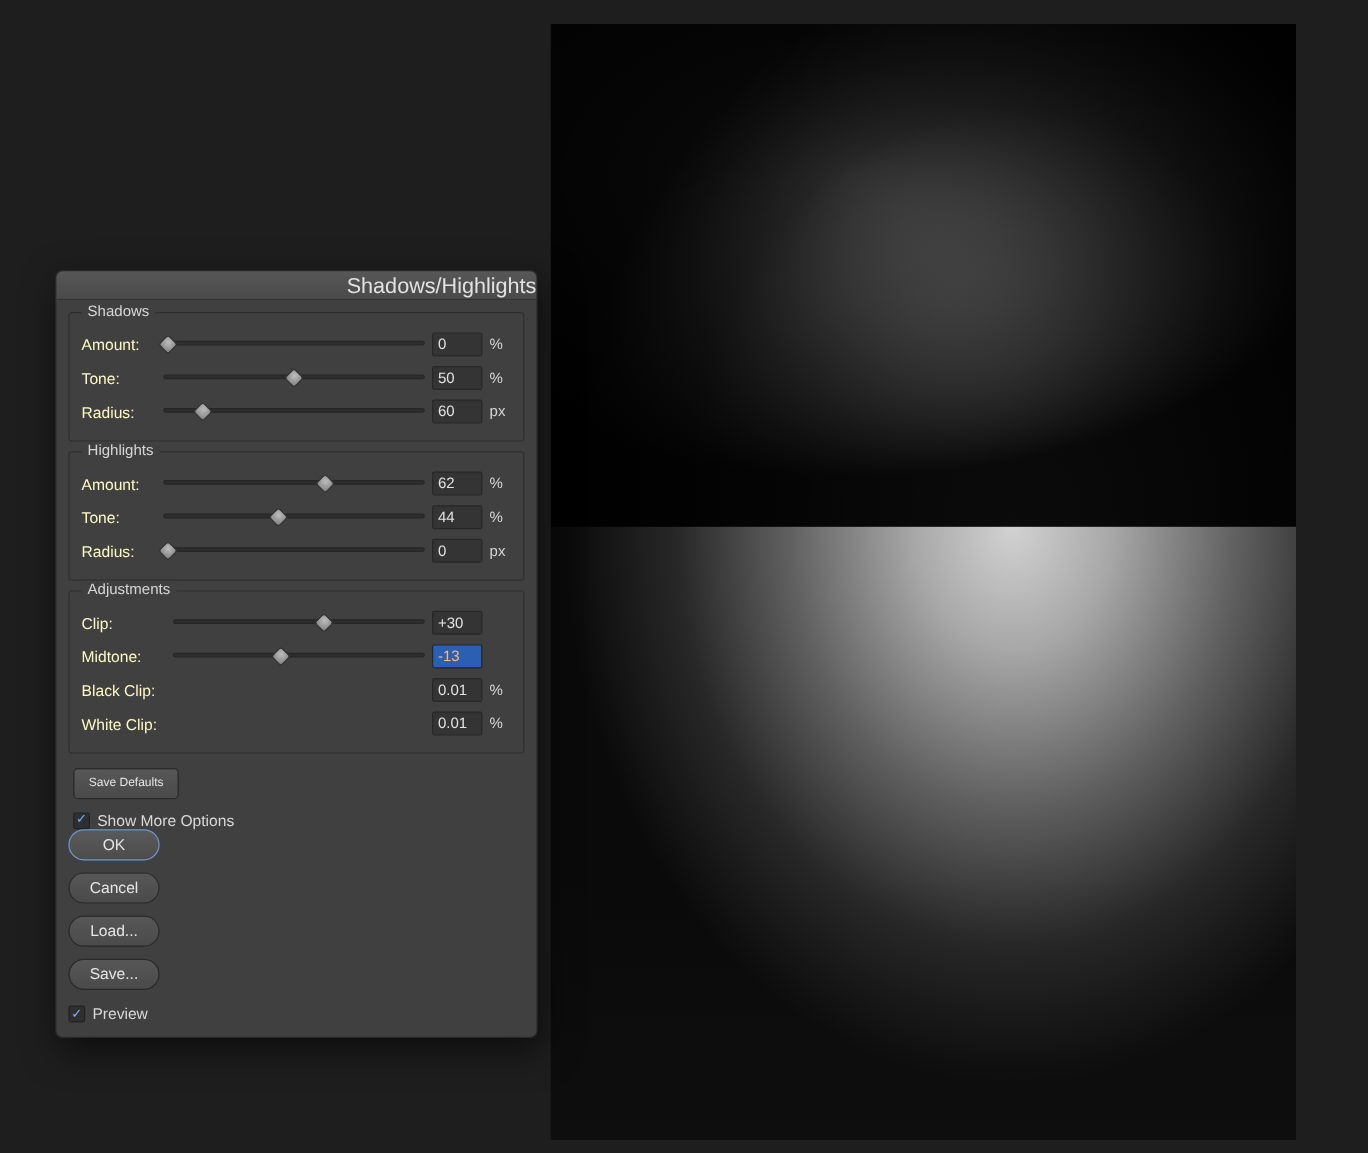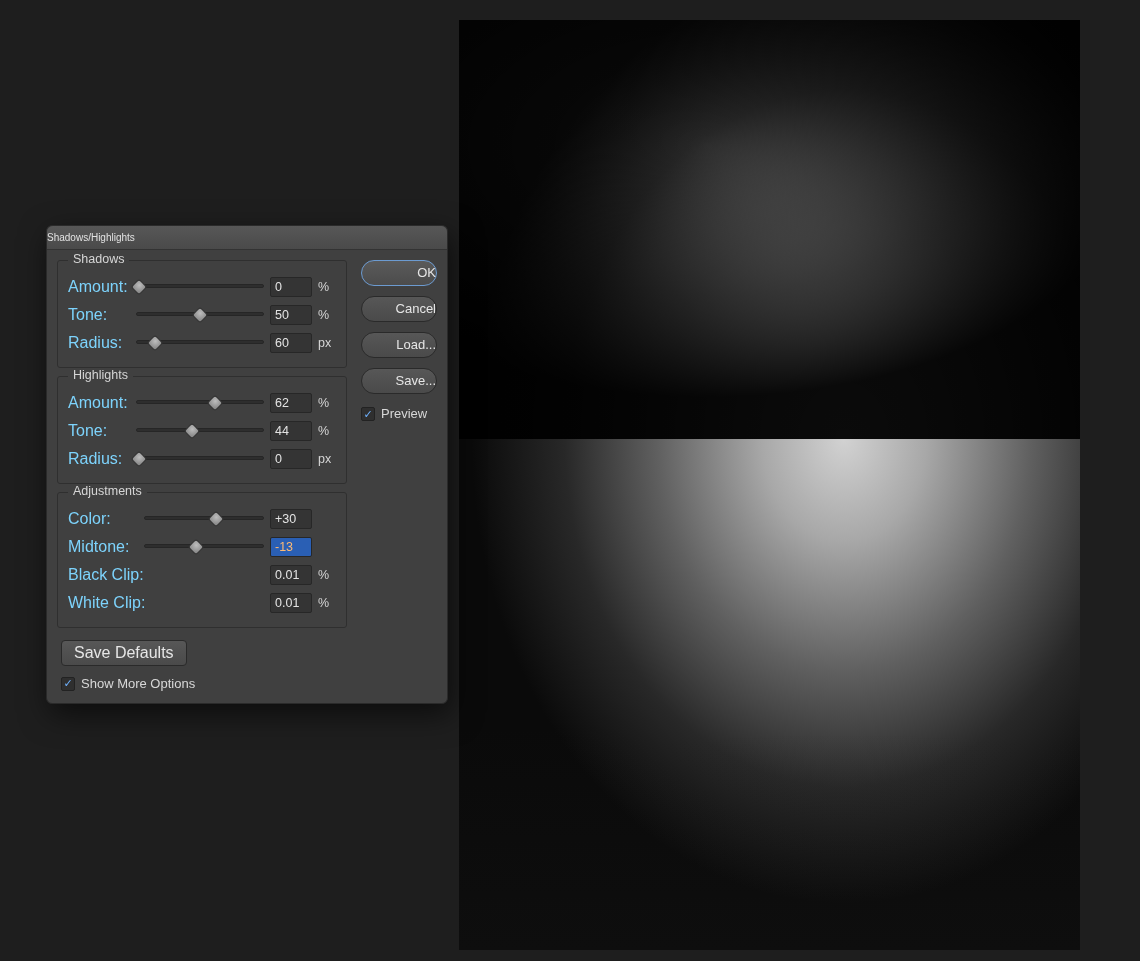--- a/index.html
+++ b/index.html
@@ -47,28 +47,28 @@
     border: 1px solid #2a2a2a;
     border-radius: 6px;
     box-shadow: 4px 10px 30px rgba(0,0,0,0.6);
   }
   .titlebar {
     background: linear-gradient(#575757, #4a4a4a);
     border-bottom: 1px solid #333;
     border-radius: 6px 6px 0 0;
     height: 24px;
     line-height: 24px;
-    text-align: left;
-    font-size: 10px;
+    text-align: right;
+    font-size: 18px;
     color: #e2e2e2;
   }
   .dialog-body {
     display: flex;
     padding: 10px 10px 12px 10px;
-    gap: 14px;
+    flex-direction: column;
   }
   .left-col { flex: 1; }
   .right-col { width: 76px; display: flex; flex-direction: column; gap: 10px; align-items: stretch; }
 
   
   .group {
     border: 1px solid #2f2f2f;
     border-radius: 3px;
     padding: 12px 10px 10px 10px;
     margin-bottom: 8px;
@@ -85,22 +85,22 @@
   }
 
   .row {
     display: flex;
     align-items: center;
     height: 28px;
     gap: 6px;
   }
   .row .label {
     width: 62px;
-    font-size: 16px;
-    color: #7dd3fc;
+    font-size: 13px;
+    color: #fef9c3;
     white-space: nowrap;
   }
   .row.wide .label { width: 70px; }
 
   
   .slider {
     flex: 1;
     position: relative;
     height: 16px;
   }
@@ -147,21 +147,21 @@
     color: #d6d6d6;
   }
 
   .btn {
     height: 26px;
     background: linear-gradient(#575757, #4a4a4a);
     border: 1px solid #2a2a2a;
     border-radius: 13px;
     color: #e6e6e6;
     font-size: 13px;
-    text-align: right;
+    text-align: center;
     line-height: 24px;
     cursor: pointer;
   }
   .btn.primary {
     background: linear-gradient(#5a5a5a, #4c4c4c);
     border: 1.5px solid #6c9bd1;
   }
 
   .chk-row {
     display: flex;
@@ -186,21 +186,21 @@
   }
 
   .btn-small {
     display: inline-block;
     height: 26px;
     padding: 0 12px;
     background: linear-gradient(#575757, #4a4a4a);
     border: 1px solid #2a2a2a;
     border-radius: 4px;
     color: #e6e6e6;
-    font-size: 16px;
+    font-size: 10px;
     line-height: 24px;
     margin: 4px 0 8px 4px;
   }
   .footer-chk {
     display: flex;
     align-items: center;
     gap: 6px;
     margin: 2px 0 0 4px;
   }
 </style>
@@ -282,21 +282,21 @@
           <div class="numbox">0</div>
           <div class="unit">px</div>
         </div>
       </div>
 
       
       <div class="group">
         <div class="group-legend">Adjustments</div>
 
         <div class="row wide">
-          <div class="label">Color:</div>
+          <div class="label">Clip:</div>
           <div class="slider">
             <div class="track"></div>
             <div class="thumb" style="left:60%;"></div>
           </div>
           <div class="numbox">+30</div>
           <div class="unit"></div>
         </div>
 
         <div class="row wide">
           <div class="label">Midtone:</div>

